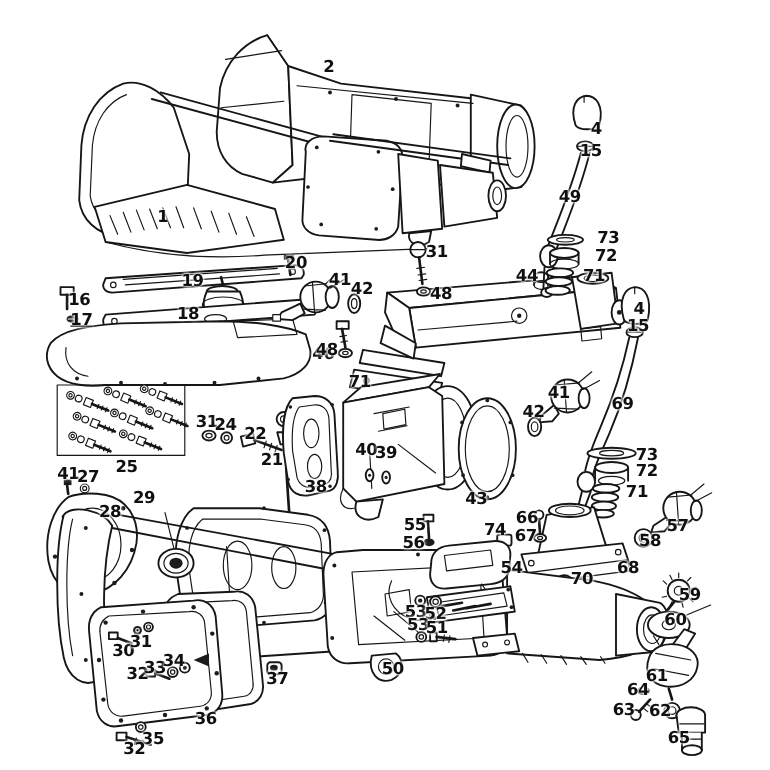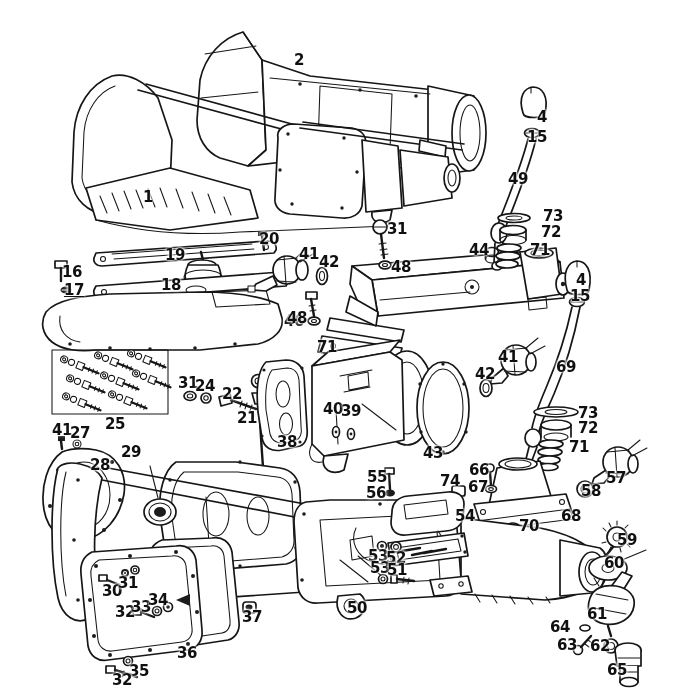--- a/index.html
+++ b/index.html
@@ -530,21 +530,21 @@
       <span class="callout" style="left: 571px; top: 516px;">68</span>
       <span class="callout" style="left: 529px; top: 526px;">70</span>
       <span class="callout" style="left: 378px; top: 556px;">53</span>
       <span class="callout" style="left: 396px; top: 558px;">52</span>
       <span class="callout" style="left: 380px; top: 568px;">53</span>
       <span class="callout" style="left: 397px; top: 570px;">51</span>
       <span class="callout" style="left: 357px; top: 608px;">50</span>
       <span class="callout" style="left: 627px; top: 540px;">59</span>
       <span class="callout" style="left: 614px; top: 563px;">60</span>
       <span class="callout" style="left: 597px; top: 614px;">61</span>
-      <span class="callout" style="left: 560px; top: 627px; text-align: right;">64</span>
+      <span class="callout" style="left: 580px; top: 627px; text-align: right;">64</span>
       <span class="callout" style="left: 567px; top: 645px;">63</span>
       <span class="callout" style="left: 600px; top: 646px;">62</span>
       <span class="callout" style="left: 617px; top: 670px;">65</span>
       <span class="callout" style="left: 112px; top: 591px;">30</span>
       <span class="callout" style="left: 128px; top: 583px;">31</span>
       <span class="callout" style="left: 125px; top: 612px;">32</span>
       <span class="callout" style="left: 141px; top: 607px;">33</span>
       <span class="callout" style="left: 158px; top: 600px;">34</span>
       <span class="callout" style="left: 252px; top: 617px;">37</span>
       <span class="callout" style="left: 187px; top: 653px;">36</span>

